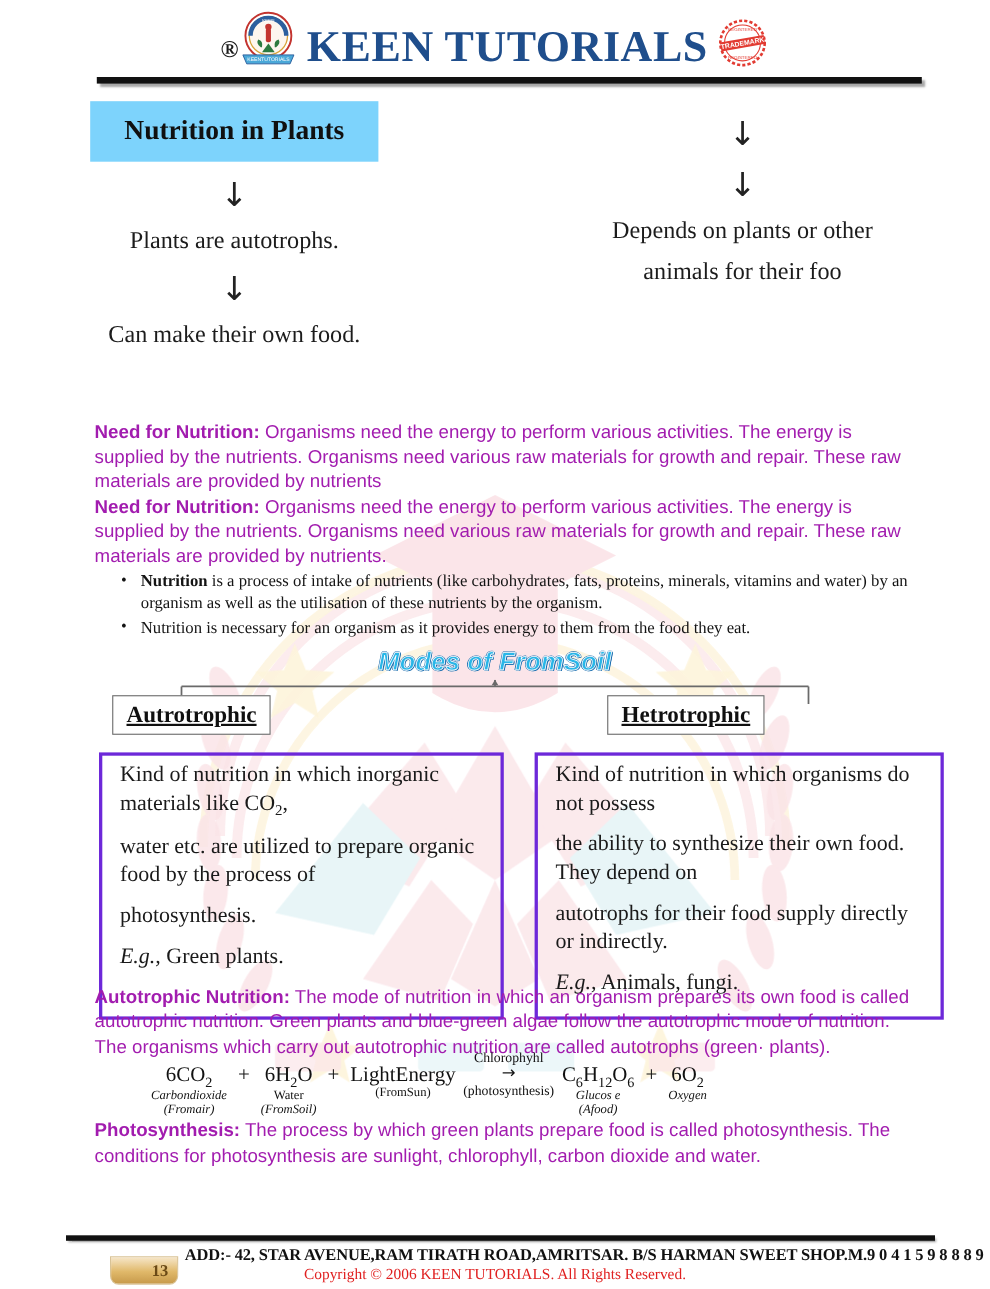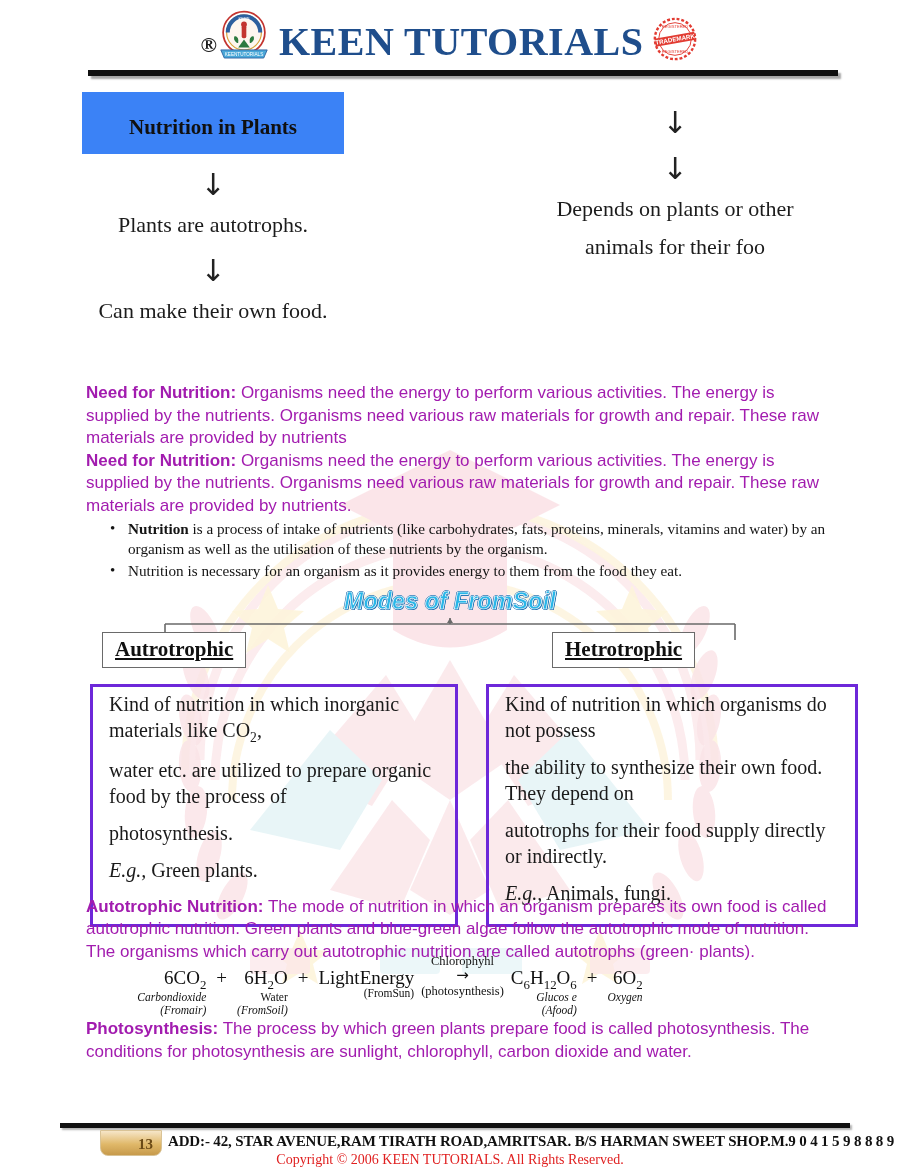--- a/index.html
+++ b/index.html
@@ -76,25 +76,25 @@
     z-index: 2;
     margin-top: 14px;
     height: 290px;
   }
   .flow-col { position: absolute; top: 0; width: 420px; text-align: center; }
   .flow-col.left  { left: 10px; }
   .flow-col.right { left: 455px; }
 
   .flow-head {
     display: inline-block;
-    background: #3b82f6;
+    background: #7dd3fc;
     color: #101010;
     font-weight: bold;
-    font-size: 21px;
-    padding: 23px 26px 14px;
+    font-size: 25px;
+    padding: 13px 26px 14px;
     min-width: 210px;
     font-family: "Liberation Serif", serif;
   }
   .flow-arrow {
     font-size: 30px;
     line-height: 1;
     margin: 16px 0 10px;
     color: #222;
     font-family: "DejaVu Sans", sans-serif;
   }
@@ -227,21 +227,21 @@
   #eq-row {
     display: inline-flex;
     align-items: flex-start;
     justify-content: center;
     gap: 0;
     margin-left: -120px;
   }
   .eq-term {
     display: flex;
     flex-direction: column;
-    align-items: flex-end;
+    align-items: center;
     padding: 0 4px;
   }
   .eq-main { font-size: 19px; line-height: 1.05; white-space: nowrap; }
   .eq-sub {
     font-size: 11.5px;
     font-style: italic;
     line-height: 1.1;
     text-align: center;
     white-space: nowrap;
     font-family: "Liberation Serif", serif;
@@ -263,21 +263,21 @@
   #footer-rule {
     position: absolute;
     left: 60px; bottom: 44px;
     width: 790px; height: 5px;
     background: #111;
     box-shadow: 2px 2px 2px rgba(0,0,0,.3);
     z-index: 3;
   }
   #page-badge {
     position: absolute;
-    left: 100px; bottom: 16px;
+    left: 100px; bottom: 4px;
     width: 62px; height: 26px;
     background: linear-gradient(180deg, #f6e6c8 0%, #e0b869 55%, #c79a4b 100%);
     border: 1px solid #d9c396;
     border-radius: 0 0 8px 8px;
     color: #6b4a16;
     font-family: "Liberation Serif", serif;
     font-weight: bold;
     font-size: 15px;
     text-align: right;
     padding-right: 8px;

